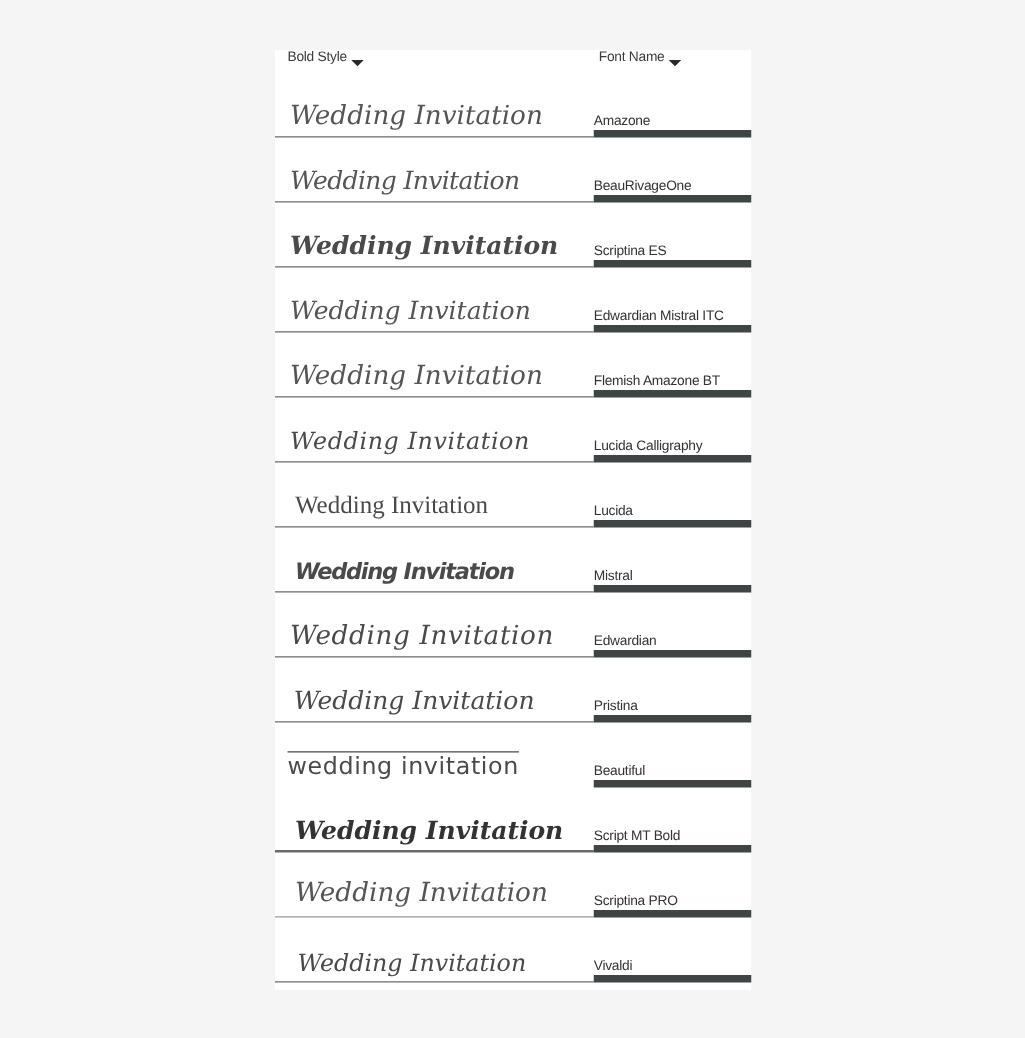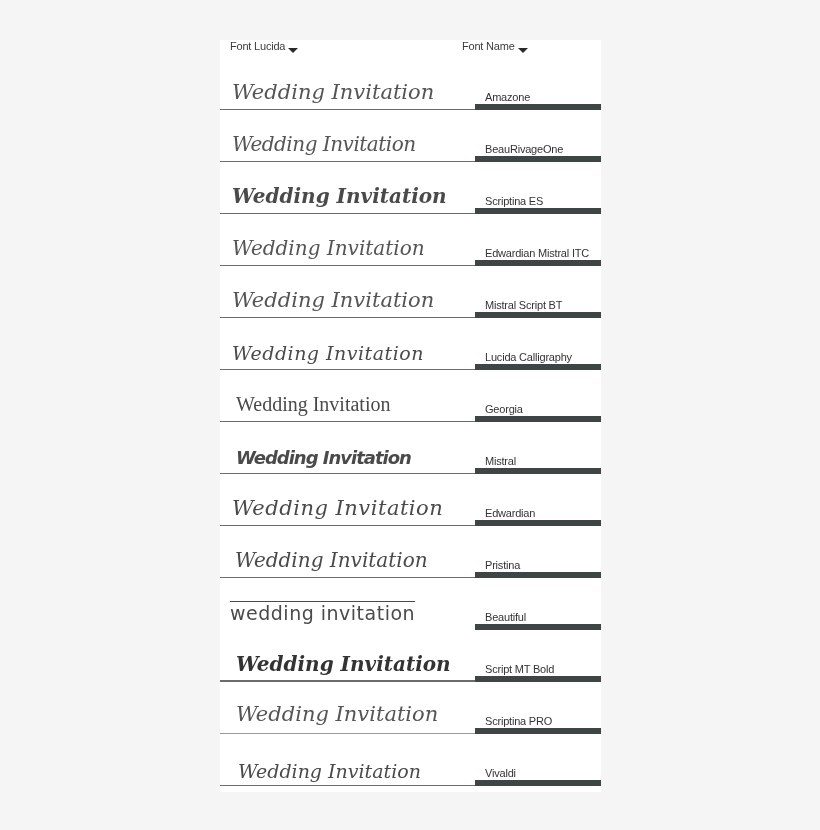--- a/index.html
+++ b/index.html
@@ -12,55 +12,55 @@
     position:absolute; left:220px; top:40px; width:381px; height:752px;
     background:#ffffff;
   }
   .header { position:absolute; top:0; left:0; width:100%; height:22px; }
   .hdr {
     position:absolute; top:0; font-size:11px; color:#3c3c3c;
     font-family:"Liberation Sans", sans-serif; letter-spacing:-0.2px;
     display:flex; align-items:flex-start;
   }
   .hdr.style { left:10px; }
-  .hdr.name { left:242px;text-align:right; }
+  .hdr.name { left:259px;text-align:right; }
   .caret {
     display:inline-block; width:0; height:0; margin-left:3px; margin-top:8px;
     border-left:5px solid transparent; border-right:5px solid transparent;
     border-top:5px solid #2a2a2a;
   }
   .row { position:absolute; left:0; width:381px; height:52px; }
   .sample {
     position:absolute; left:12px; bottom:6px; font-size:21px; color:#4a4a4a;
     white-space:nowrap; font-family:"DejaVu Serif", serif; font-style:italic;margin-top:30px;
   }
   .rule {
     position:absolute; left:0; bottom:0; width:255px; height:1px; background:#6b6b6b;
   }
   .fname {
     position:absolute; left:255px; bottom:7px; font-size:11px; color:#333;
-    font-family:"Liberation Sans", sans-serif; letter-spacing:-0.2px;margin-left:10px;
+    font-family:"Liberation Sans", sans-serif; letter-spacing:-0.2px;
   }
   .bar {
     position:absolute; left:255px; bottom:0; width:126px; height:6px; background:#3f4545;
   }
   .s-upright { font-style:normal; font-family:"Liberation Serif", serif; font-size:20px; }
   .s-bold { font-weight:bold; }
   .s-lucida { font-family:"DejaVu Serif", serif; letter-spacing:0.5px; font-size:19px; }
   .s-mistral { font-family:"DejaVu Sans", sans-serif; font-weight:bold; font-size:18px; letter-spacing:-1px; }
   .s-samarkan { font-style:normal; font-family:"DejaVu Sans", sans-serif; font-size:19px; text-decoration:overline; letter-spacing:0.5px; }
   .s-thin { color:#555; }
 </style>
 </head>
 <body>
 
 <div class="panel">
   <div class="header">
     <div class="hdr style">
-      <span>Font Lucida</span>
+      <span>Bold Style</span>
       <span class="caret"></span>
     </div>
     <div class="hdr name">
       <span>Font Name</span>
       <span class="caret"></span>
     </div>
   </div>
 
   <div class="row" style="top:18px">
     <span class="sample s-thin">Wedding Invitation</span>
@@ -86,35 +86,35 @@
   <div class="row" style="top:174px">
     <span class="sample s-thin" style="font-size:20px">Wedding Invitation</span>
     <div class="rule"></div>
     <span class="fname">Edwardian Mistral ITC</span>
     <div class="bar"></div>
   </div>
 
   <div class="row" style="top:226px">
     <span class="sample s-thin" style="font-size:21px">Wedding Invitation</span>
     <div class="rule"></div>
-    <span class="fname">Mistral Script BT</span>
+    <span class="fname">Flemish Amazone BT</span>
     <div class="bar"></div>
   </div>
 
   <div class="row" style="top:278px">
     <span class="sample s-lucida">Wedding Invitation</span>
     <div class="rule"></div>
     <span class="fname">Lucida Calligraphy</span>
     <div class="bar"></div>
   </div>
 
   <div class="row" style="top:330px">
     <span class="sample s-upright" style="left:16px">Wedding Invitation</span>
     <div class="rule"></div>
-    <span class="fname">Georgia</span>
+    <span class="fname">Lucida</span>
     <div class="bar"></div>
   </div>
 
   <div class="row" style="top:382px">
     <span class="sample s-mistral" style="left:16px;font-style:italic">Wedding Invitation</span>
     <div class="rule"></div>
     <span class="fname">Mistral</span>
     <div class="bar"></div>
   </div>
 

